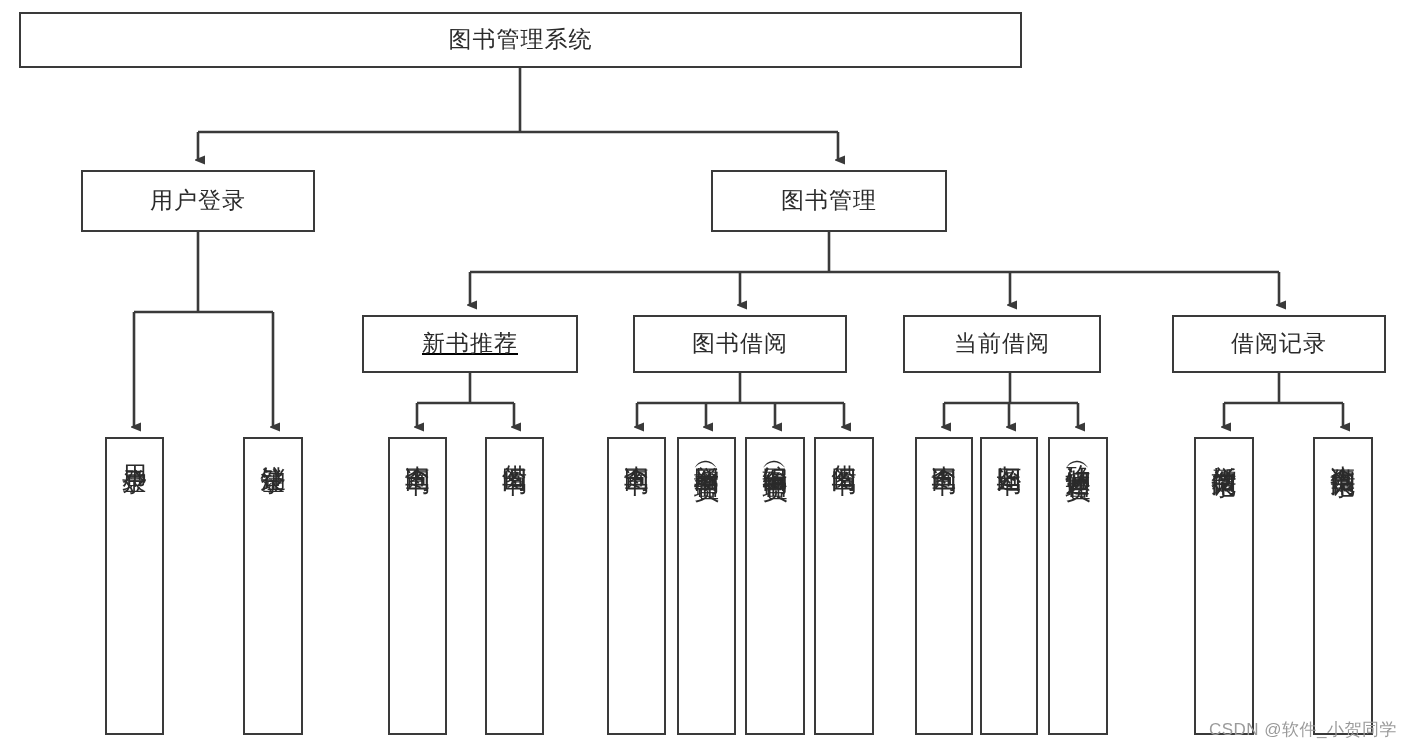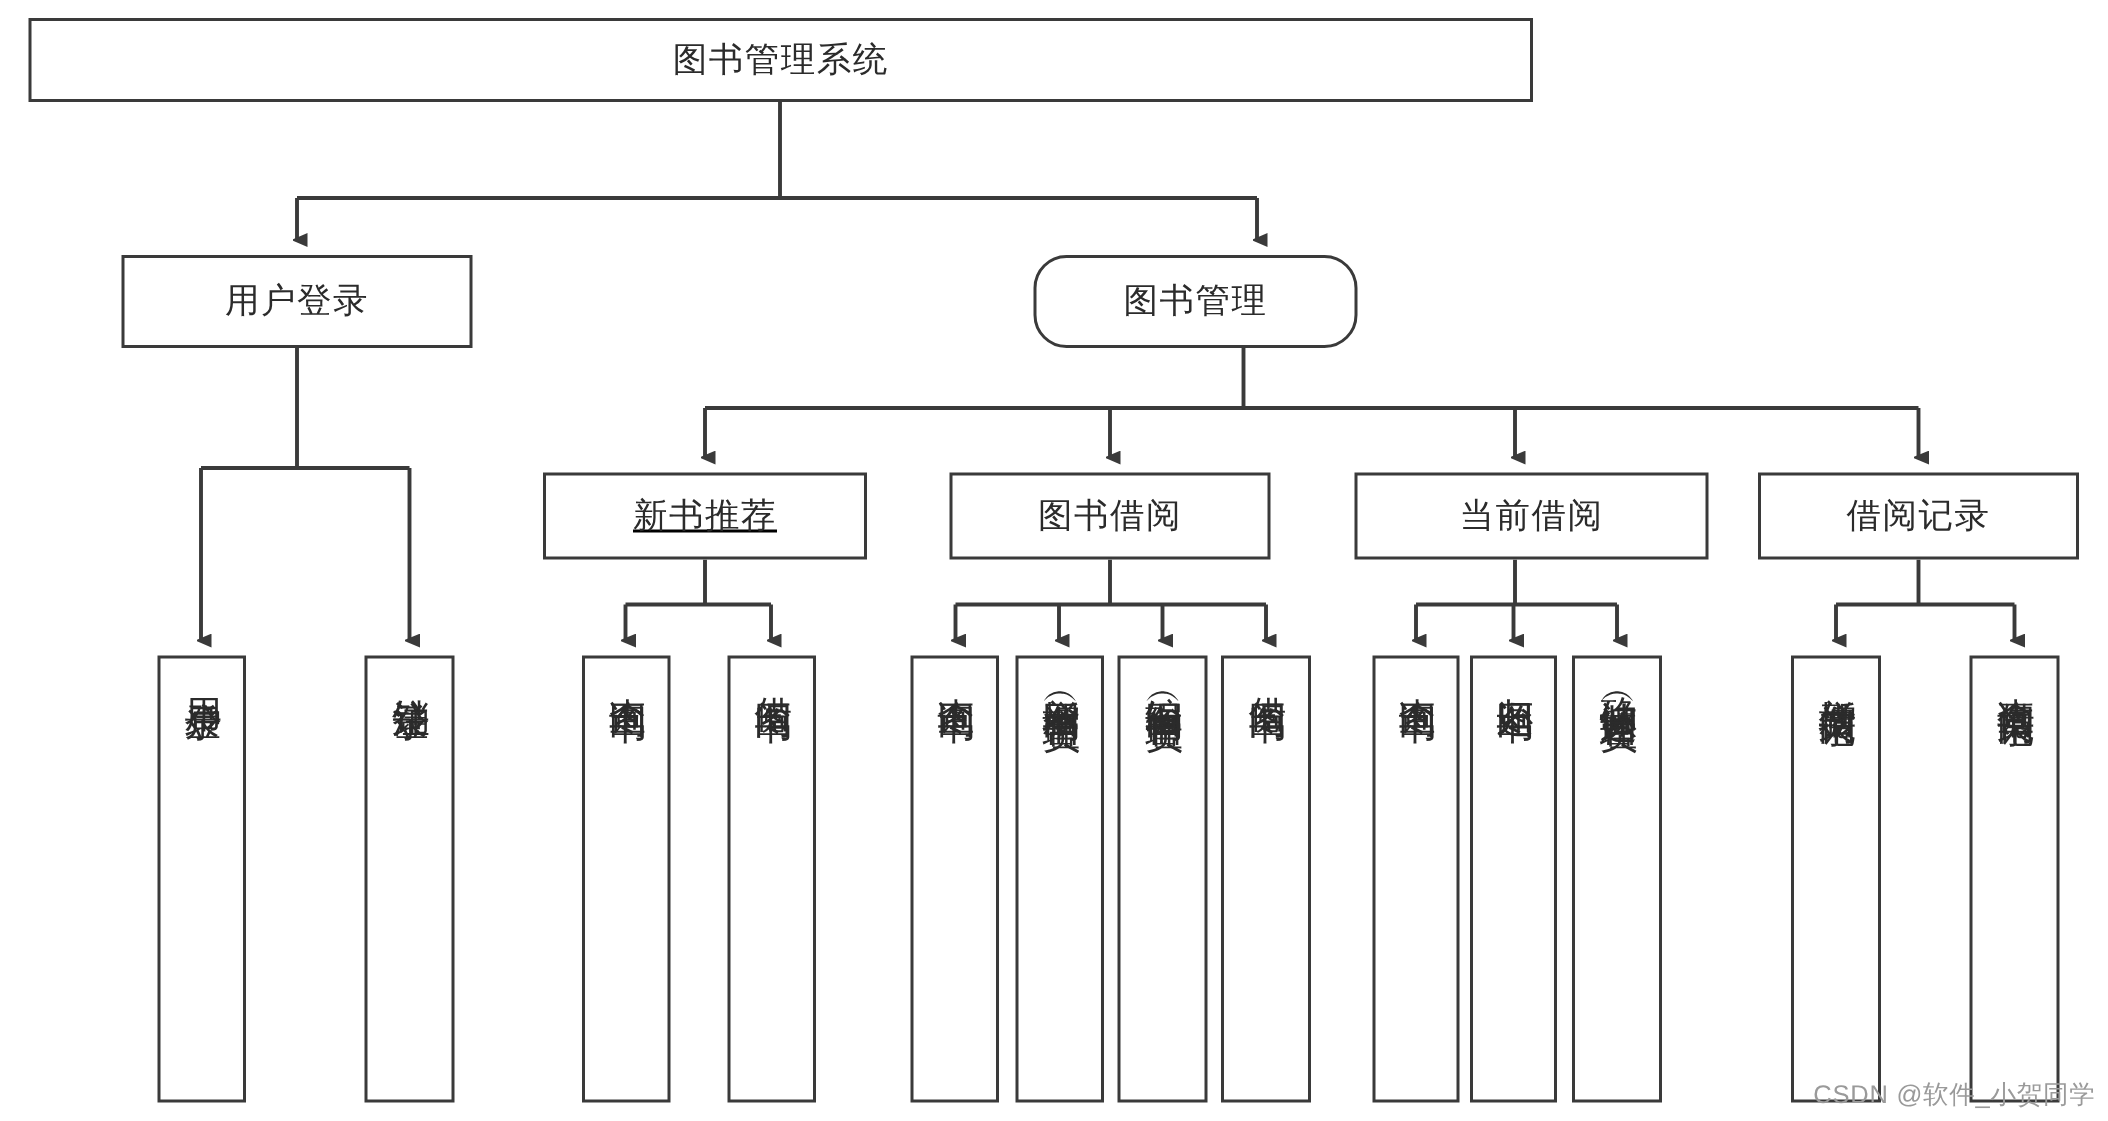--- a/index.html
+++ b/index.html
@@ -130,31 +130,31 @@
     <path d="M1343,403 L1343,427" stroke="#3a3a3a" stroke-width="2.6" fill="none" marker-end="url(#arrow)"></path>
   </svg>
 
   <div class="node root horizontal" style="left:19px; top:12px; width:1003px; height:56px;">
     <span class="node-label">图书管理系统</span>
   </div>
 
   <div class="node horizontal" style="left:81px; top:170px; width:234px; height:62px;">
     <span class="node-label">用户登录</span>
   </div>
-  <div class="node horizontal" style="left:689px; top:170px; width:216px; height:62px;border-radius:22px;">
+  <div class="node horizontal" style="left:711px; top:170px; width:236px; height:62px;">
     <span class="node-label">图书管理</span>
   </div>
 
   <div class="node horizontal" style="left:362px; top:315px; width:216px; height:58px;text-decoration:underline;">
     <span class="node-label">新书推荐</span>
   </div>
   <div class="node horizontal" style="left:633px; top:315px; width:214px; height:58px;">
     <span class="node-label">图书借阅</span>
   </div>
-  <div class="node horizontal" style="left:903px; top:315px; width:236px; height:58px;">
+  <div class="node horizontal" style="left:903px; top:315px; width:198px; height:58px;">
     <span class="node-label">当前借阅</span>
   </div>
   <div class="node horizontal" style="left:1172px; top:315px; width:214px; height:58px;">
     <span class="node-label">借阅记录</span>
   </div>
 
   <div class="node vertical" style="left:105px; top:437px; width:59px; height:298px;">
     <span class="node-label">用户登录</span>
   </div>
   <div class="node vertical" style="left:243px; top:437px; width:60px; height:298px;">

